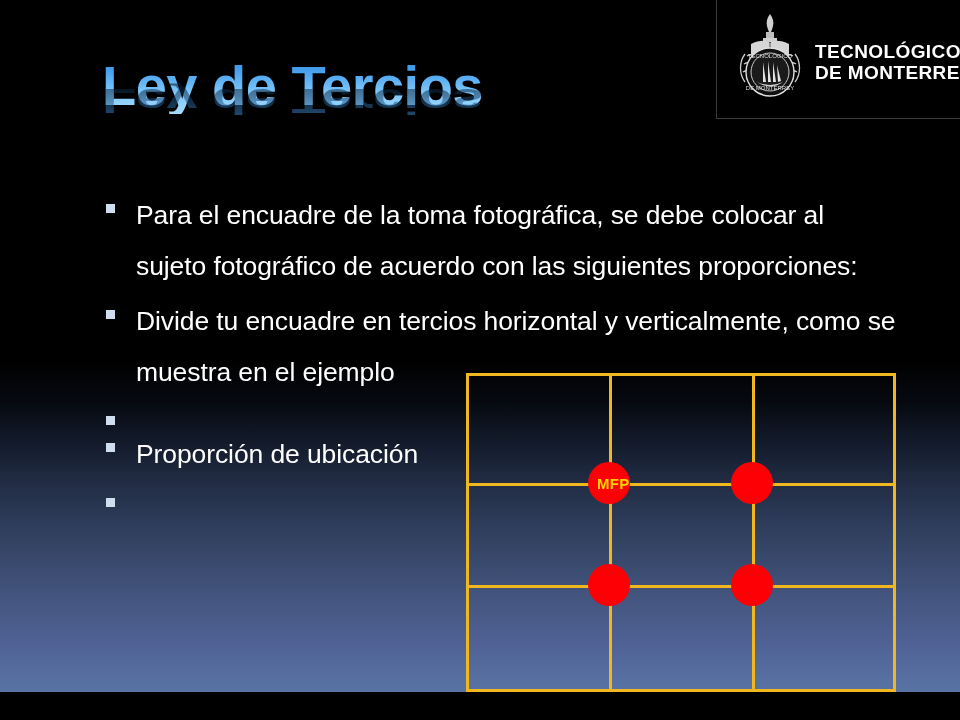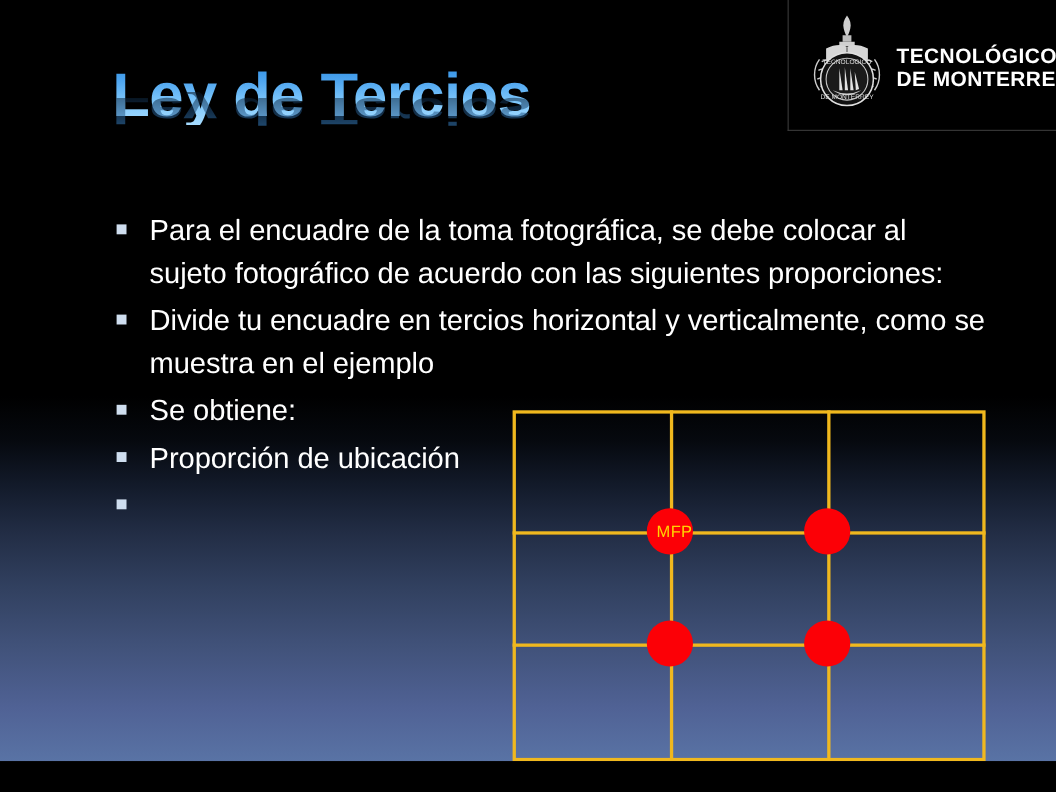--- a/index.html
+++ b/index.html
@@ -114,21 +114,21 @@
     flex: 0 0 auto;
     width: 9px;
     height: 9px;
     background: #cfdeef;
     margin-top: 14px;
     margin-right: 21px;
   }
   .bullet-text {
     color: #ffffff;
     font-size: 26.5px;
-    line-height: 39px;
+    line-height: 51px;
     letter-spacing: -0.1px;
     max-width: 760px;
   }
   .bullet-row.wide .bullet-text { max-width: 762px; }
   .bullet-row.narrow .bullet-text { max-width: 360px; }
 
   
   #thirds-grid {
     position: absolute;
     left: 466px;
@@ -164,21 +164,21 @@
     margin-top: -21px;
     border-radius: 50%;
     background: #fc0006;
     display: flex;
     align-items: center;
     justify-content: center;
   }
   .focal-dot-label {
     color: #ffd400;
     font-size: 15px;
-    font-weight: normal;
+    font-weight: bold;
     letter-spacing: 0.3px;
     white-space: nowrap;
     transform: translateX(4px);
   }
 </style>
 </head>
 <body>
 
 <div id="slide">
 
@@ -234,21 +234,20 @@
     <div class="bullet-row wide">
       <span class="bullet-marker"></span>
       <span class="bullet-text">Para el encuadre de la toma fotográfica, se debe colocar al sujeto fotográfico de acuerdo con las siguientes proporciones:</span>
     </div>
     <div class="bullet-row wide">
       <span class="bullet-marker"></span>
       <span class="bullet-text">Divide tu encuadre en tercios horizontal y verticalmente, como se muestra en el ejemplo</span>
     </div>
     <div class="bullet-row narrow">
       <span class="bullet-marker"></span>
-      <span class="bullet-text">Se obtiene:</span>
     </div>
     <div class="bullet-row narrow">
       <span class="bullet-marker"></span>
       <span class="bullet-text">Proporción de ubicación</span>
     </div>
     <div class="bullet-row narrow">
       <span class="bullet-marker"></span>
     </div>
   </div>
 

